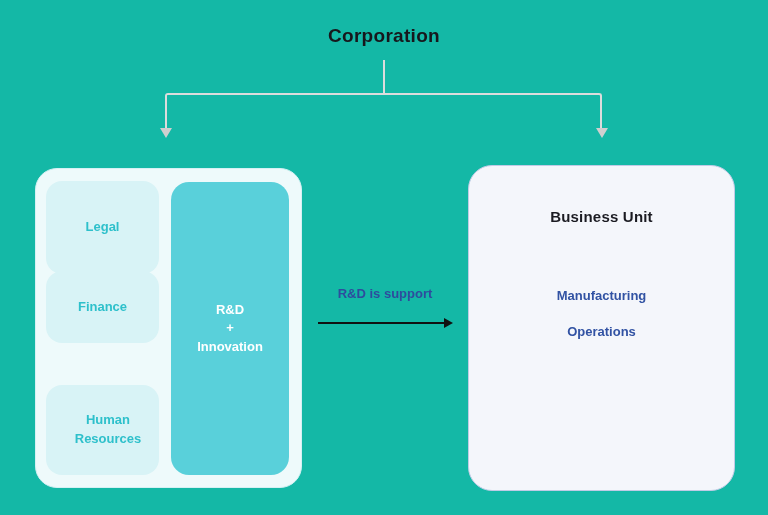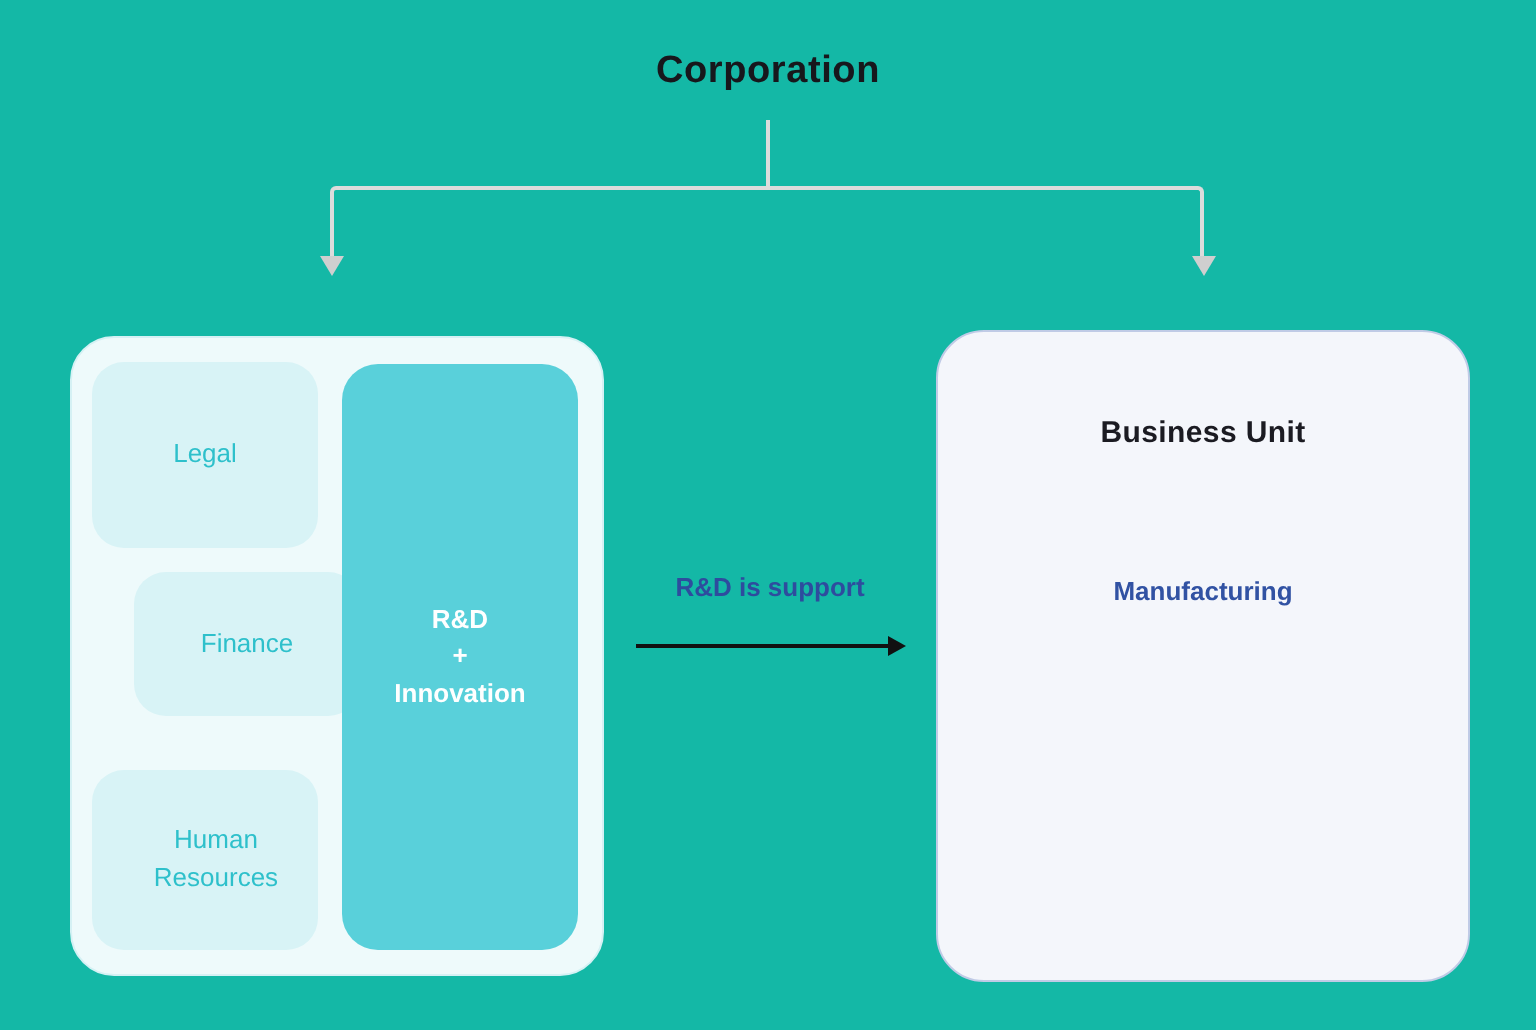--- a/index.html
+++ b/index.html
@@ -72,26 +72,26 @@
     left: 10px;
     width: 113px;
     background: #d8f3f6;
     border-radius: 16px;
     display: flex;
     align-items: center;
     justify-content: center;
     text-align: center;
     color: #2ec0cb;
     font-size: 13px;
-    font-weight: 400;
+    font-weight: 700;
     line-height: 1.45;
     padding: 0 10px;
   }
   .dept-box.legal   { top: 12px;  height: 93px; }
-  .dept-box.finance { top: 117px; height: 72px; margin-left: 21px; }
+  .dept-box.finance { top: 102px; height: 72px; }
   .dept-box.hr      { top: 216px; height: 90px; padding-left: 21px; }
 
   .rd-box {
     position: absolute;
     left: 135px;
     top: 13px;
     width: 118px;
     height: 293px;
     background: #59d0da;
     border-radius: 18px;
@@ -197,20 +197,21 @@
     <div class="rd-box">
       <span>R&amp;D</span>
       <span>+</span>
       <span>Innovation</span>
     </div>
   </div>
 
   <div class="bu-card">
     <div class="bu-title">Business Unit</div>
     <div class="bu-item i0">Manufacturing</div>
+    <div class="bu-item i1">Operations</div>
   </div>
 
   <div class="relation-label">
     <div>R&amp;D is support</div>
   </div>
   <div class="relation-line"></div>
   <div class="relation-arrowhead"></div>
 
 </div>
 

